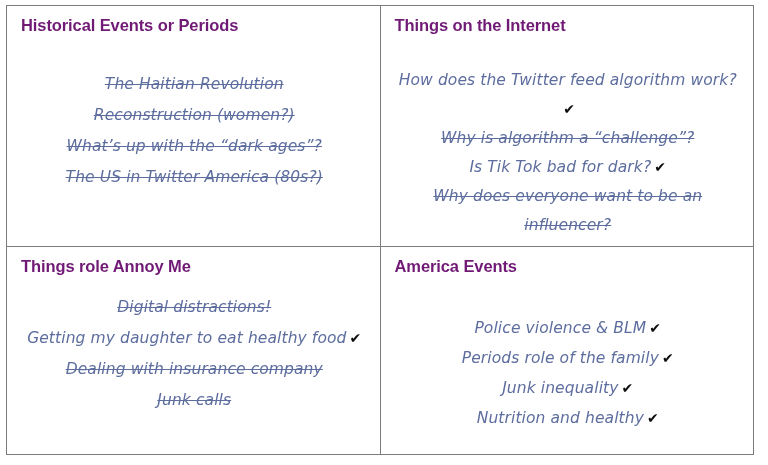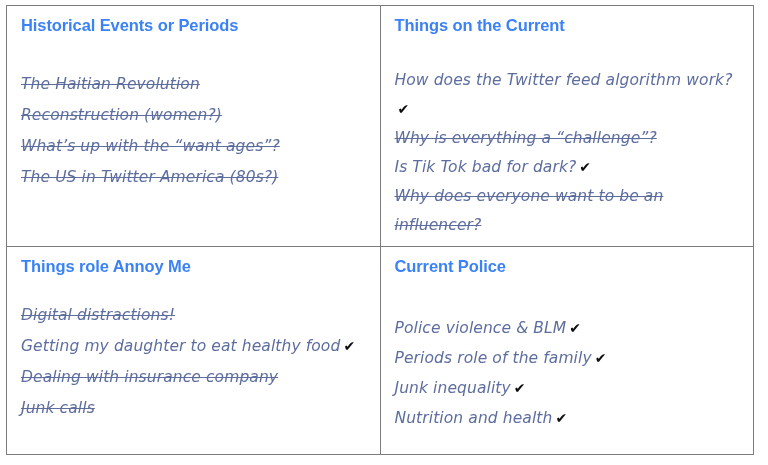--- a/index.html
+++ b/index.html
@@ -51,32 +51,33 @@
     height: 100%;
     box-sizing: border-box;
   }
 
   
   .cell-title {
     font-family: "Liberation Sans", sans-serif;
     font-weight: bold;
     font-size: 16.5px;
     line-height: 20px;
-    color: #3b82f6;
+    color: #701a75;
     letter-spacing: -0.1px;
     margin: 0 0 0 0;
     white-space: nowrap;
   }
 
   
   .topic-list {
     list-style: none;
     margin: 0;
     padding: 0;
     margin-top: 34px;
+    text-align: center;
   }
 
   .topic-item {
     font-family: "DejaVu Sans", sans-serif;
     font-size: 15.5px;
     line-height: 31px;
     color: #5d6d9e;
     font-style: italic;
     font-weight: 400;
     letter-spacing: 0.1px;
@@ -97,73 +98,73 @@
     font-style: normal;
     font-weight: bold;
     font-size: 14px;
     padding-left: 3px;
     text-decoration: none;
   }
 
   
   #cell-internet .topic-list { margin-top: 31px; }
   #cell-internet .topic-item { line-height: 29px; }
-  #cell-annoy .topic-list { margin-top: 24px; }
+  #cell-annoy .topic-list { margin-top: 16px; }
   #cell-current .topic-list { margin-top: 37px; }
   #cell-current .topic-item { line-height: 30px; }
 </style>
 </head>
 <body>
 
 <div id="page">
   <table class="brainstorm-table">
     <tbody>
       <tr>
         <td id="cell-historical">
           <div class="cell-inner">
             <div class="cell-title">Historical Events or Periods</div>
             <ul class="topic-list">
                 <li class="topic-item done"><span class="topic-text">The Haitian Revolution</span></li>
                 <li class="topic-item done"><span class="topic-text">Reconstruction (women?)</span></li>
-                <li class="topic-item done"><span class="topic-text">What’s up with the “want ages”?</span></li>
+                <li class="topic-item done"><span class="topic-text">What’s up with the “dark ages”?</span></li>
                 <li class="topic-item done"><span class="topic-text">The US in Twitter America (80s?)</span></li>
               </ul>
           </div>
         </td>
         <td id="cell-internet">
           <div class="cell-inner">
-            <div class="cell-title">Things on the Current</div>
+            <div class="cell-title">Things on the Internet</div>
             <ul class="topic-list">
                 <li class="topic-item"><span class="topic-text">How does the Twitter feed algorithm work?</span><span class="check">✔</span></li>
-                <li class="topic-item done"><span class="topic-text">Why is everything a “challenge”?</span></li>
+                <li class="topic-item done"><span class="topic-text">Why is algorithm a “challenge”?</span></li>
                 <li class="topic-item"><span class="topic-text">Is Tik Tok bad for dark?</span><span class="check">✔</span></li>
                 <li class="topic-item done"><span class="topic-text">Why does everyone want to be an influencer?</span></li>
               </ul>
           </div>
         </td>
       </tr>
       <tr>
         <td id="cell-annoy">
           <div class="cell-inner">
             <div class="cell-title">Things role Annoy Me</div>
             <ul class="topic-list">
                 <li class="topic-item done"><span class="topic-text">Digital distractions!</span></li>
                 <li class="topic-item"><span class="topic-text">Getting my daughter to eat healthy food</span><span class="check">✔</span></li>
                 <li class="topic-item done"><span class="topic-text">Dealing with insurance company</span></li>
                 <li class="topic-item done"><span class="topic-text">Junk calls</span></li>
               </ul>
           </div>
         </td>
         <td id="cell-current">
           <div class="cell-inner">
-            <div class="cell-title">Current Police</div>
+            <div class="cell-title">America Events</div>
             <ul class="topic-list">
                 <li class="topic-item"><span class="topic-text">Police violence &amp; BLM</span><span class="check">✔</span></li>
                 <li class="topic-item"><span class="topic-text">Periods role of the family</span><span class="check">✔</span></li>
                 <li class="topic-item"><span class="topic-text">Junk inequality</span><span class="check">✔</span></li>
-                <li class="topic-item"><span class="topic-text">Nutrition and health</span><span class="check">✔</span></li>
+                <li class="topic-item"><span class="topic-text">Nutrition and healthy</span><span class="check">✔</span></li>
               </ul>
           </div>
         </td>
       </tr>
     </tbody>
   </table>
 </div>
 
 </body></html>

